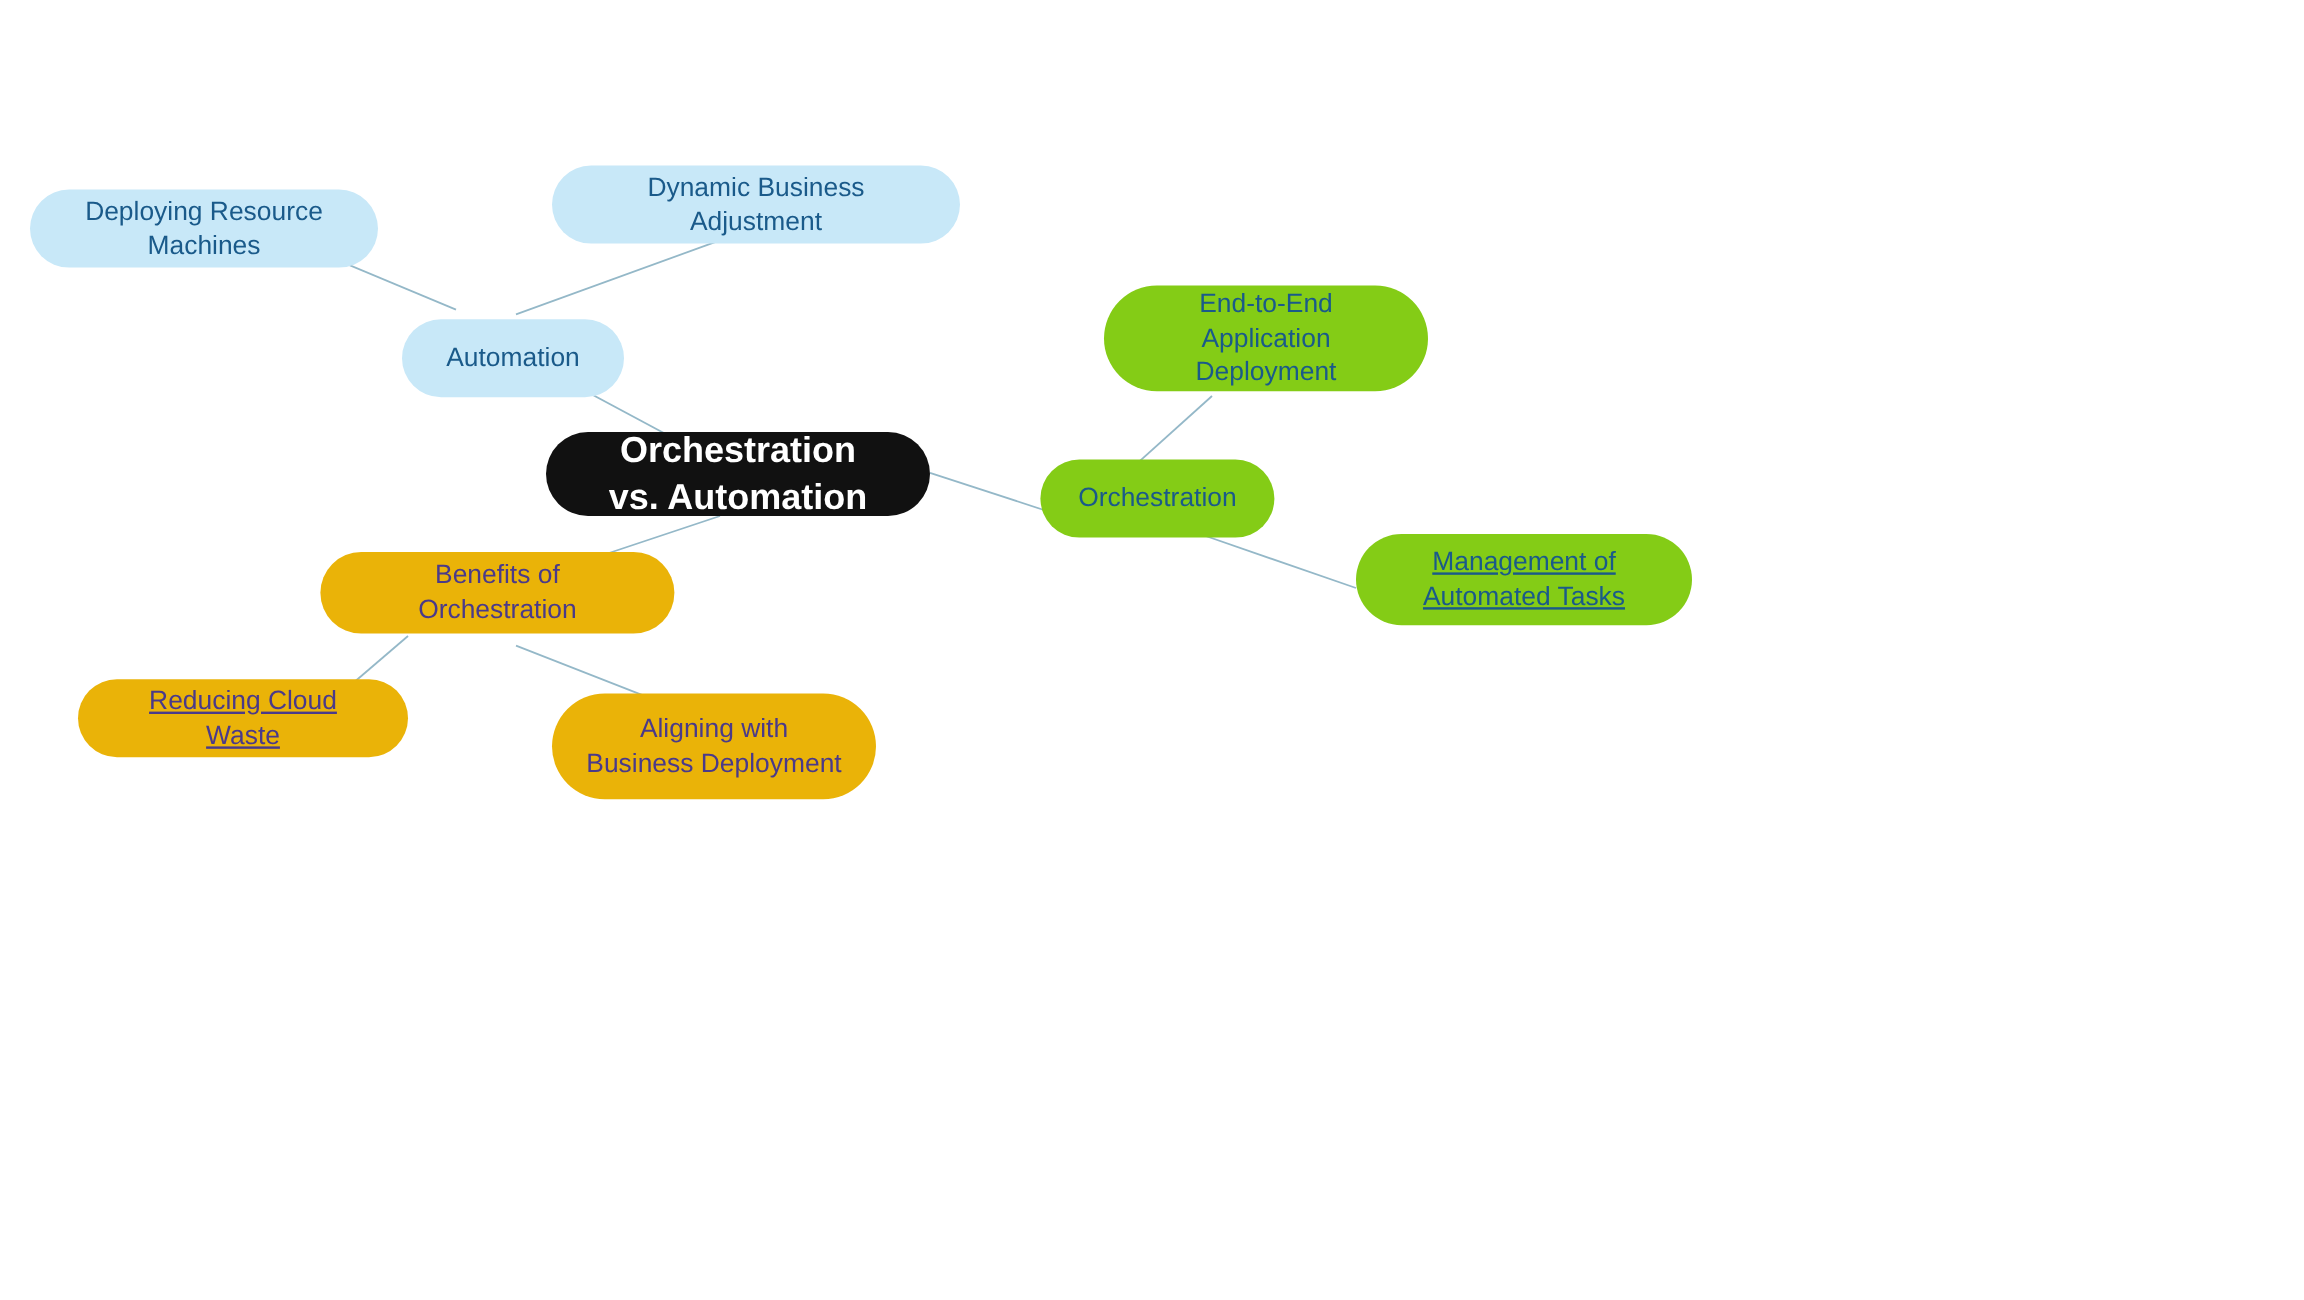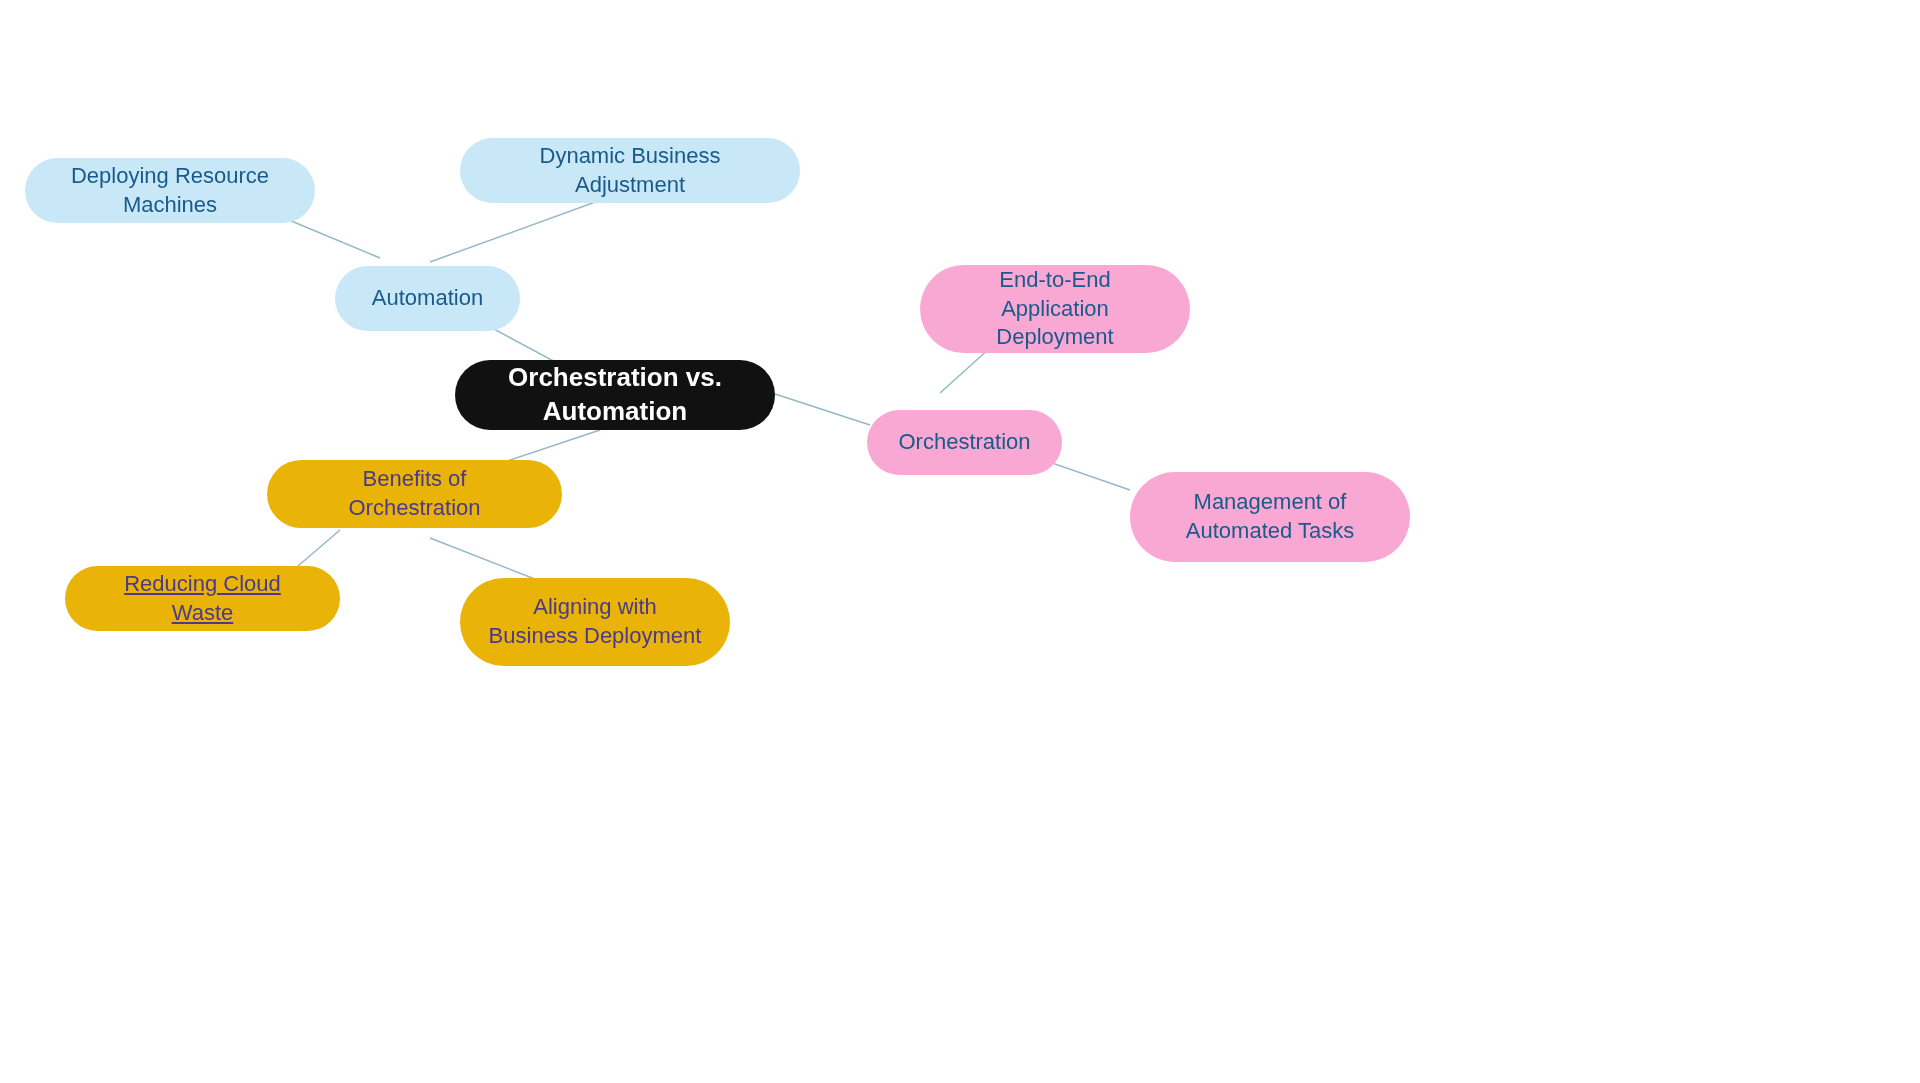--- a/index.html
+++ b/index.html
@@ -29,37 +29,36 @@
       text-align: center;
       font-size: 22px;
       font-weight: 500;
       padding: 18px 28px;
       line-height: 1.3;
     }
 
     .node-center {
       background: #111111;
       color: #ffffff;
-      font-size: 26px;
+      font-size: 30px;
       font-weight: 600;
       padding: 24px 48px;
       border-radius: 50px;
     }
 
     .node-blue {
       background: #c8e8f8;
       color: #1a5a8a;
       border: none;
     }
 
     .node-blue-light {
-      background: #f9a8d4;
+      background: #84cc16;
       color: #1a5a8a;
       border: none;
-      margin-top: 27px;
     }
 
     .node-purple {
       background: #eab308;
       color: #4a3a8a;
       border: none;
     }
   </style>
 </head>
 <body>
@@ -90,19 +89,19 @@
 <div class="node node-blue" style="left: 335px; top: 266px; width: 185px; height: 65px;">Automation</div>
 
 <div class="node node-blue" style="left: 25px; top: 158px; width: 290px; height: 65px;">Deploying Resource Machines</div>
 
 <div class="node node-blue" style="left: 460px; top: 138px; width: 340px; height: 65px;">Dynamic Business Adjustment</div>
 
 <div class="node node-blue-light" style="left: 867px; top: 383px; width: 195px; height: 65px;">Orchestration</div>
 
 <div class="node node-blue-light" style="left: 920px; top: 238px; width: 270px; height: 88px;">End-to-End Application Deployment</div>
 
-<div class="node node-blue-light" style="left: 1130px; top: 445px; width: 280px; height: 90px;">Management of Automated Tasks</div>
+<div class="node node-blue-light" style="left: 1130px; top: 445px; width: 280px; height: 76px; text-decoration: underline;">Management of Automated Tasks</div>
 
 <div class="node node-purple" style="left: 267px; top: 460px; width: 295px; height: 68px;">Benefits of Orchestration</div>
 
 <div class="node node-purple" style="left: 65px; top: 566px; width: 275px; height: 65px; text-decoration: underline;">Reducing Cloud Waste</div>
 
 <div class="node node-purple" style="left: 460px; top: 578px; width: 270px; height: 88px;">Aligning with Business Deployment</div>
 
 </body></html>

